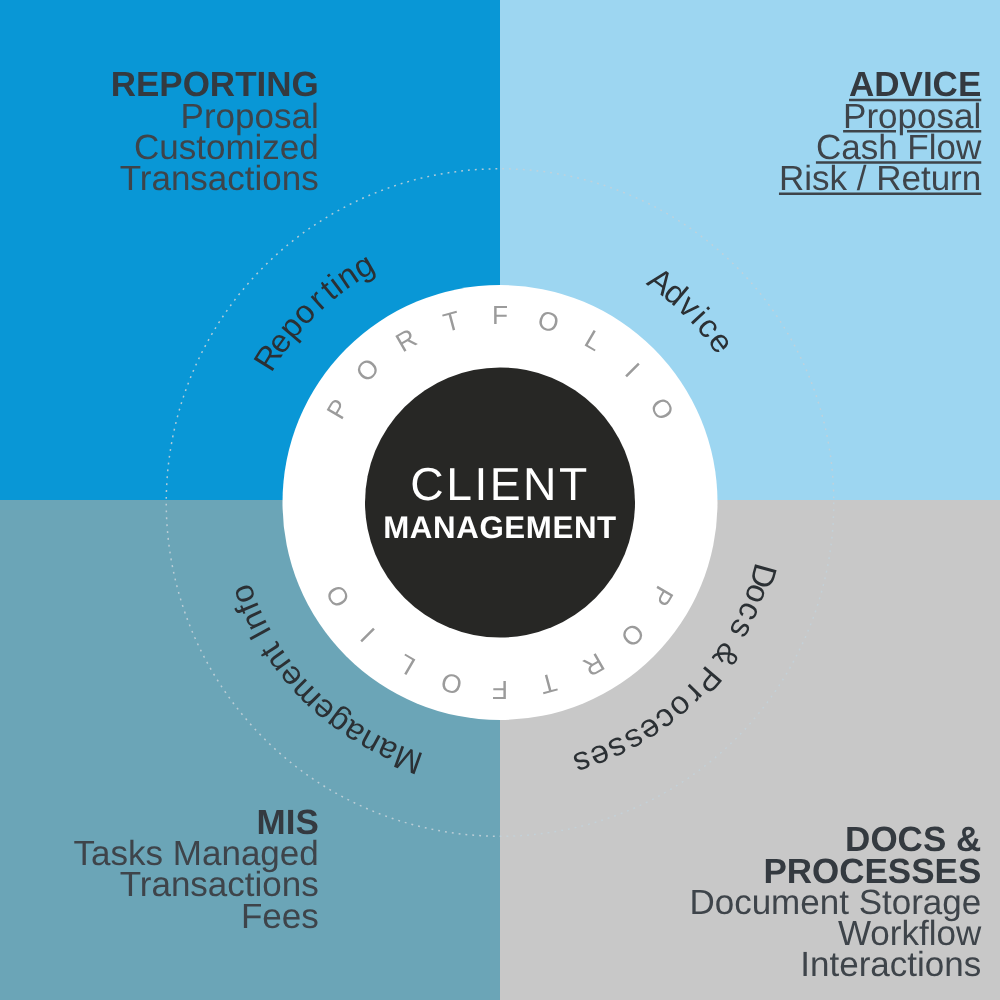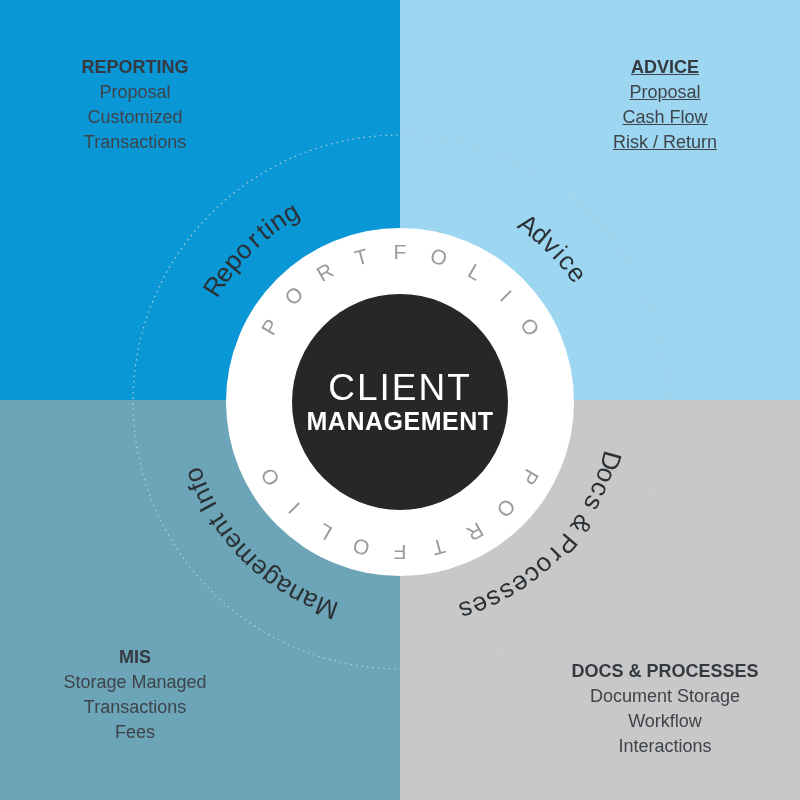--- a/index.html
+++ b/index.html
@@ -2,22 +2,22 @@
 <html><head>
 <meta charset="utf-8">
 <style>
   html,body{margin:0;padding:0;background:#ffffff;}
   .stage{
     position:relative;width:800px;height:800px;overflow:hidden;
     font-family:"Liberation Sans", sans-serif;
   }
   .stage svg{position:absolute;left:0;top:0;}
   .qtext{
-    position:absolute;width:240px;text-align:center;
-    color:#3e444a;font-size:18px;line-height:25px;
+    position:absolute;width:240px;text-align:right;
+    color:#3e444a;font-size:28px;line-height:25px;
   }
   .qtext.tl{left:15px;top:55px;}
   .qtext.tr{left:545px;top:55px;text-decoration:underline;}
   .qtext.bl{left:15px;top:645px;}
   .qtext.br{left:545px;top:645px;margin-top:14px;}
   .qhead{font-weight:bold;color:#343a40;}
   .client-text{
     fill:#ffffff;font-size:37px;letter-spacing:2px;
     font-family:"Liberation Sans", sans-serif;font-weight:300;
   }
@@ -130,21 +130,21 @@
 
   <div class="qtext tr">
     <div class="qhead">ADVICE</div>
     <div class="qline">Proposal</div>
     <div class="qline">Cash Flow</div>
     <div class="qline">Risk / Return</div>
   </div>
 
   <div class="qtext bl">
     <div class="qhead">MIS</div>
-    <div class="qline">Storage Managed</div>
+    <div class="qline">Tasks Managed</div>
     <div class="qline">Transactions</div>
     <div class="qline">Fees</div>
   </div>
 
   <div class="qtext br">
     <div class="qhead">DOCS &amp; PROCESSES</div>
     <div class="qline">Document Storage</div>
     <div class="qline">Workflow</div>
     <div class="qline">Interactions</div>
   </div>

